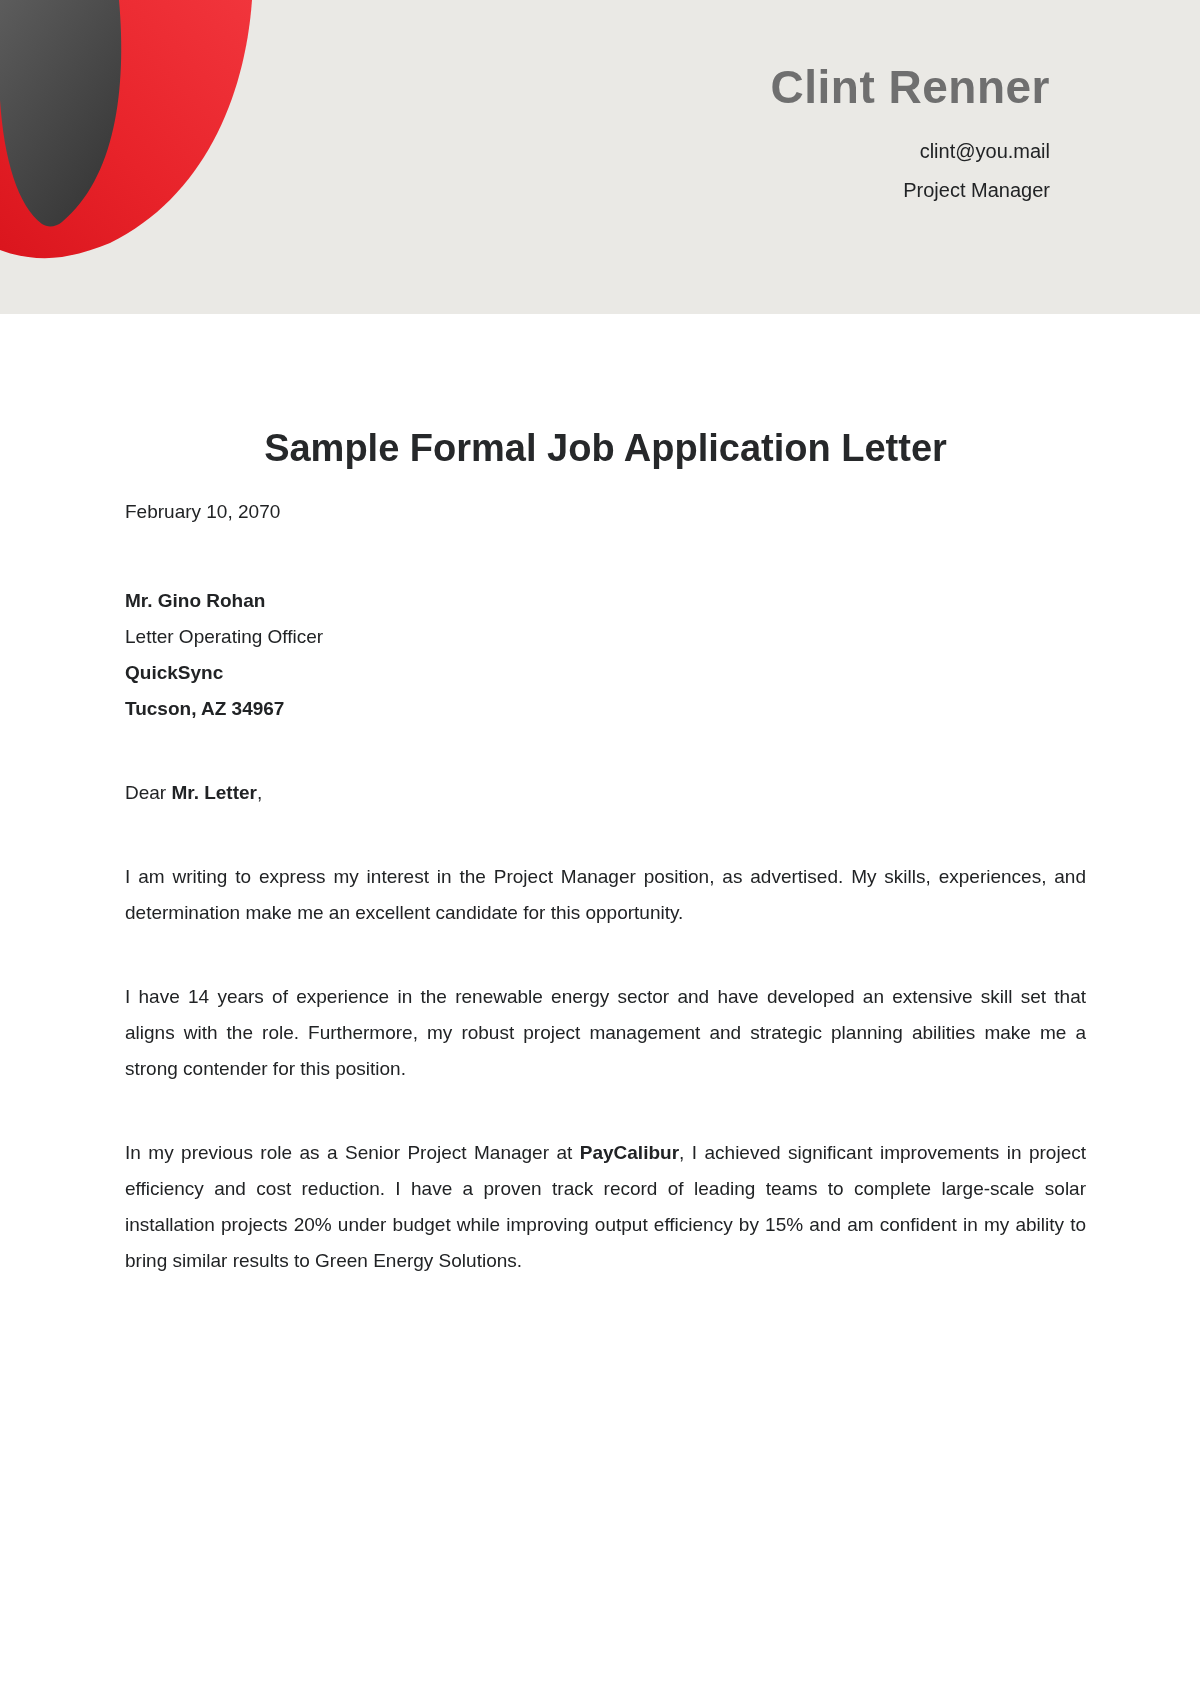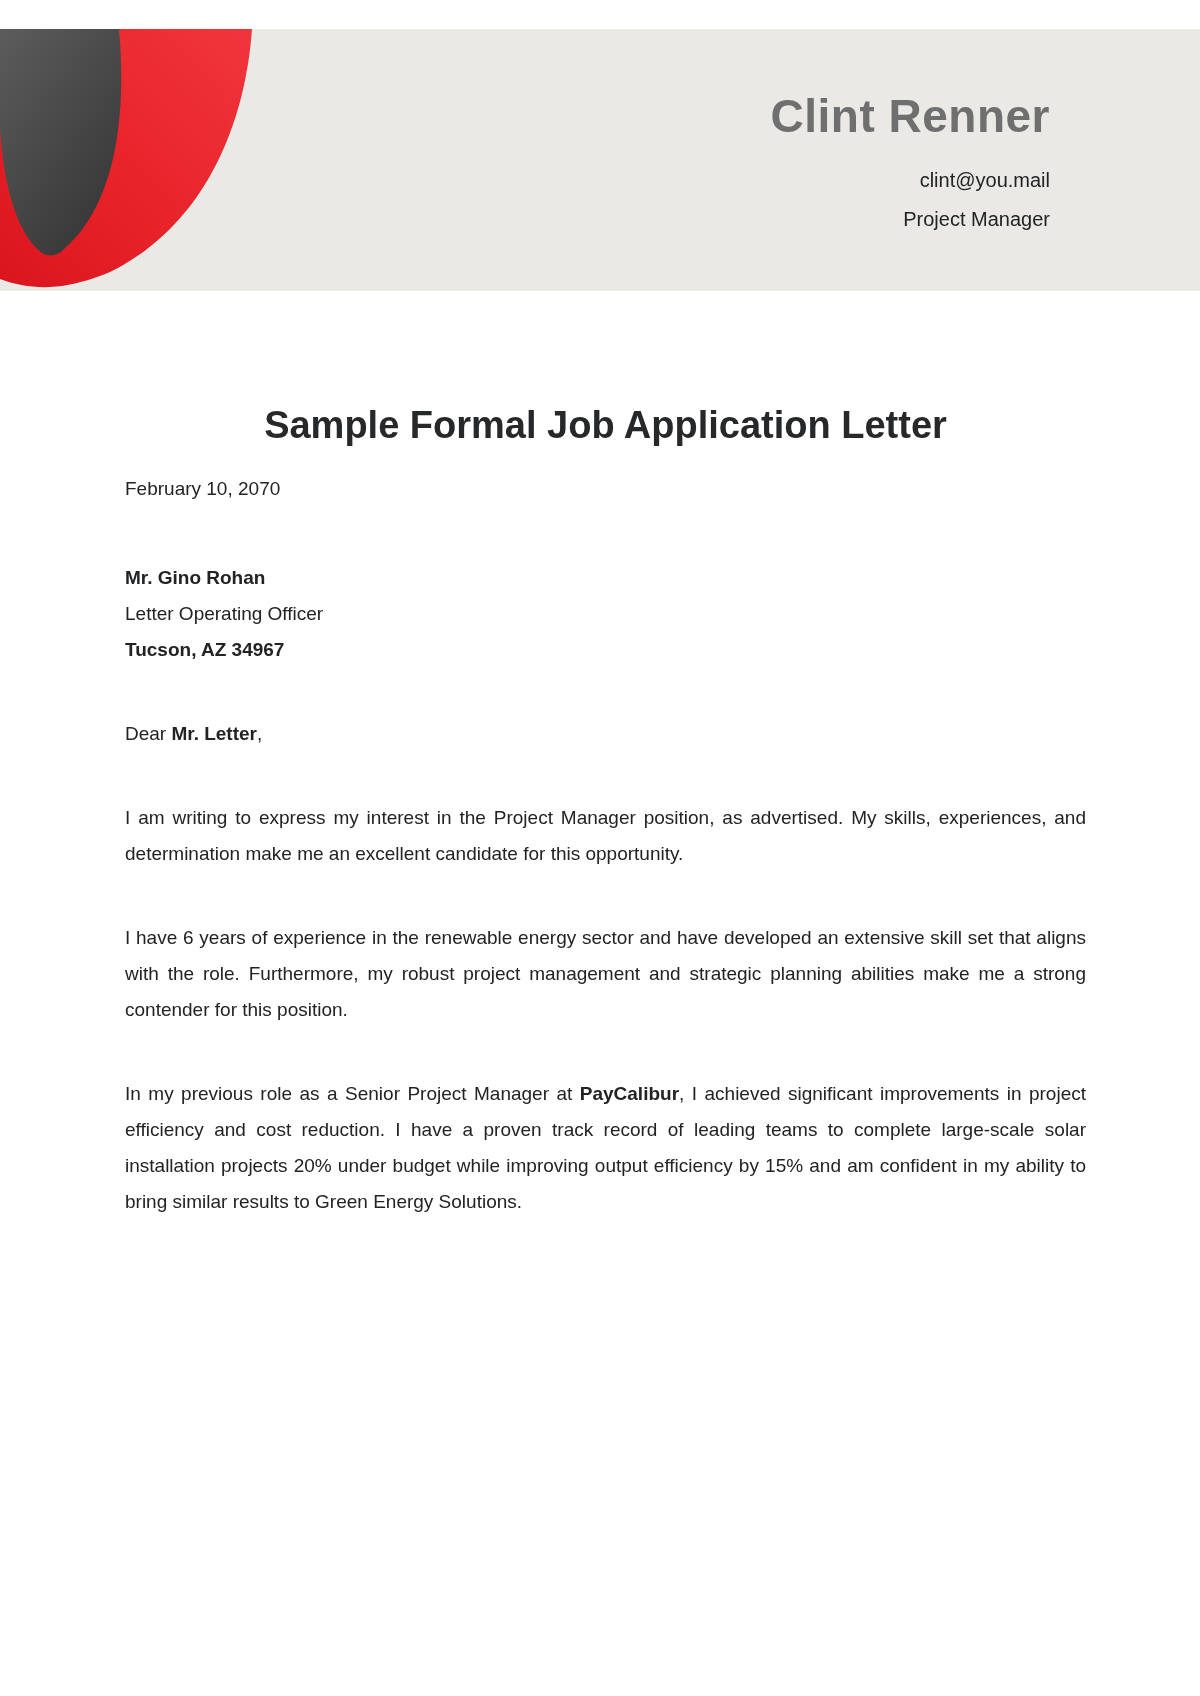--- a/index.html
+++ b/index.html
@@ -14,23 +14,22 @@
     width: 1200px;
     height: 1696px;
     background: #ffffff;
     overflow: hidden;
     color: var(--text-dark, #212325);
   }
   
   .letterhead {
     position: relative;
     width: 100%;
-    height: 262px;
+    height: 314px;
     background: var(--header-bg, #eae9e5);
-    margin-top: 29px;
   }
   .corner-deco {
     position: absolute;
     top: 0;
     left: 0;
     display: block;
   }
   .profile-block {
     position: absolute;
     top: 0;
@@ -121,25 +120,26 @@
   </header>
 
   <main class="letter-body">
     <h1 class="letter-title">Sample Formal Job Application Letter</h1>
 
     <div class="letter-date">February 10, 2070</div>
 
     <div class="recipient-block">
       <div class="bold">Mr. Gino Rohan</div>
       <div>Letter Operating Officer</div>
+      <div class="bold">QuickSync</div>
       <div class="bold">Tucson, AZ 34967</div>
     </div>
 
     <p class="salutation"><span>Dear </span><span class="bold">Mr. Letter</span><span>,</span></p>
 
     <p class="para">I am writing to express my interest in the Project Manager position, as advertised. My skills, experiences, and determination make me an excellent candidate for this opportunity.</p>
 
-    <p class="para">I have 6 years of experience in the renewable energy sector and have developed an extensive skill set that aligns with the role. Furthermore, my robust project management and strategic planning abilities make me a strong contender for this position.</p>
+    <p class="para">I have 14 years of experience in the renewable energy sector and have developed an extensive skill set that aligns with the role. Furthermore, my robust project management and strategic planning abilities make me a strong contender for this position.</p>
 
     <p class="para"><span>In my previous role as a Senior Project Manager at </span><span class="bold">PayCalibur</span><span>, I achieved significant improvements in project efficiency and cost reduction. I have a proven track record of leading teams to complete large-scale solar installation projects 20% under budget while improving output efficiency by 15% and am confident in my ability to bring similar results to Green Energy Solutions.</span></p>
   </main>
 
 </div>
 
 </body></html>

